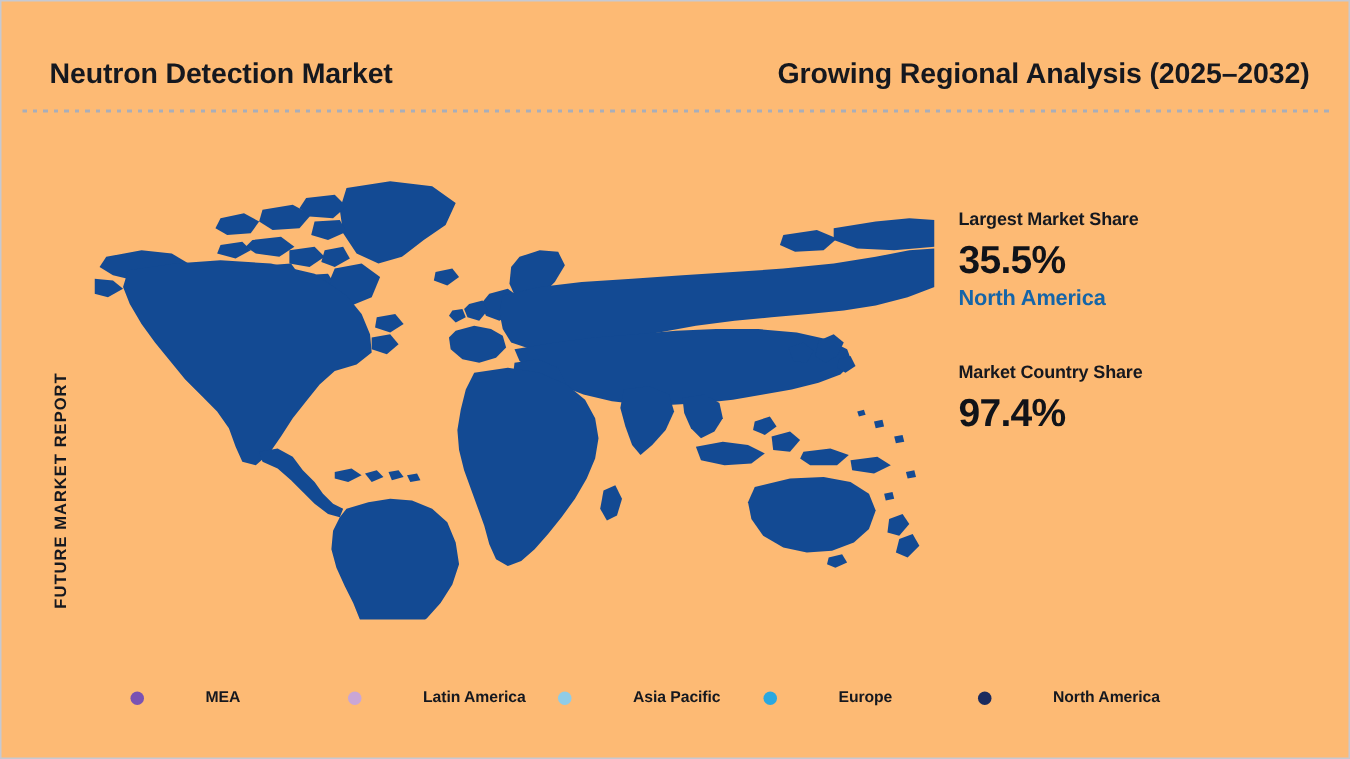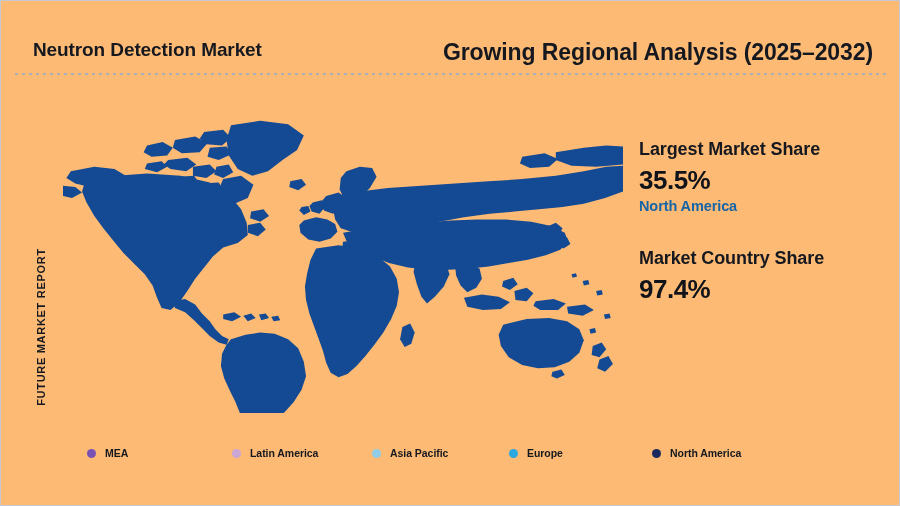--- a/index.html
+++ b/index.html
@@ -32,21 +32,21 @@
     font-size: 19px;
     font-weight: bold;
     color: #15181f;
     letter-spacing: -0.1px;
     white-space: nowrap;
   }
   .title-right {
     position: absolute;
     right: 28px;
     top: 38px;
-    font-size: 23px;
+    font-size: 19px;
     font-weight: bold;
     color: #15181f;
     letter-spacing: -0.1px;
     white-space: nowrap;
   }
   .divider {
     position: absolute;
     left: 14px;
     top: 72px;
     width: 872px;
@@ -84,21 +84,21 @@
     display: block;
   }
   .stats {
     position: absolute;
     left: 638px;
     top: 138px;
     width: 240px;
   }
   .stat-block { margin-bottom: 34px; }
   .stat-label {
-    font-size: 18px;
+    font-size: 12px;
     font-weight: bold;
     color: #15181f;
     margin-bottom: 7px;
     letter-spacing: -0.1px;
   }
   .stat-value {
     font-size: 26px;
     font-weight: bold;
     color: #101319;
     line-height: 1.05;
@@ -113,24 +113,25 @@
   }
   .legend {
     position: absolute;
     left: 86px;
     top: 446px;
     width: 700px;
     height: 22px;
   }
   .legend-item {
     position: absolute;
-    top: 0;
+    top: 12px;
     display: flex;
     align-items: center;
     white-space: nowrap;
+    gap: 32px;
   }
   .legend-dot {
     width: 9px;
     height: 9px;
     border-radius: 50%;
     margin-right: 9px;
     flex: 0 0 auto;
   }
   .legend-text {
     font-size: 10.5px;

